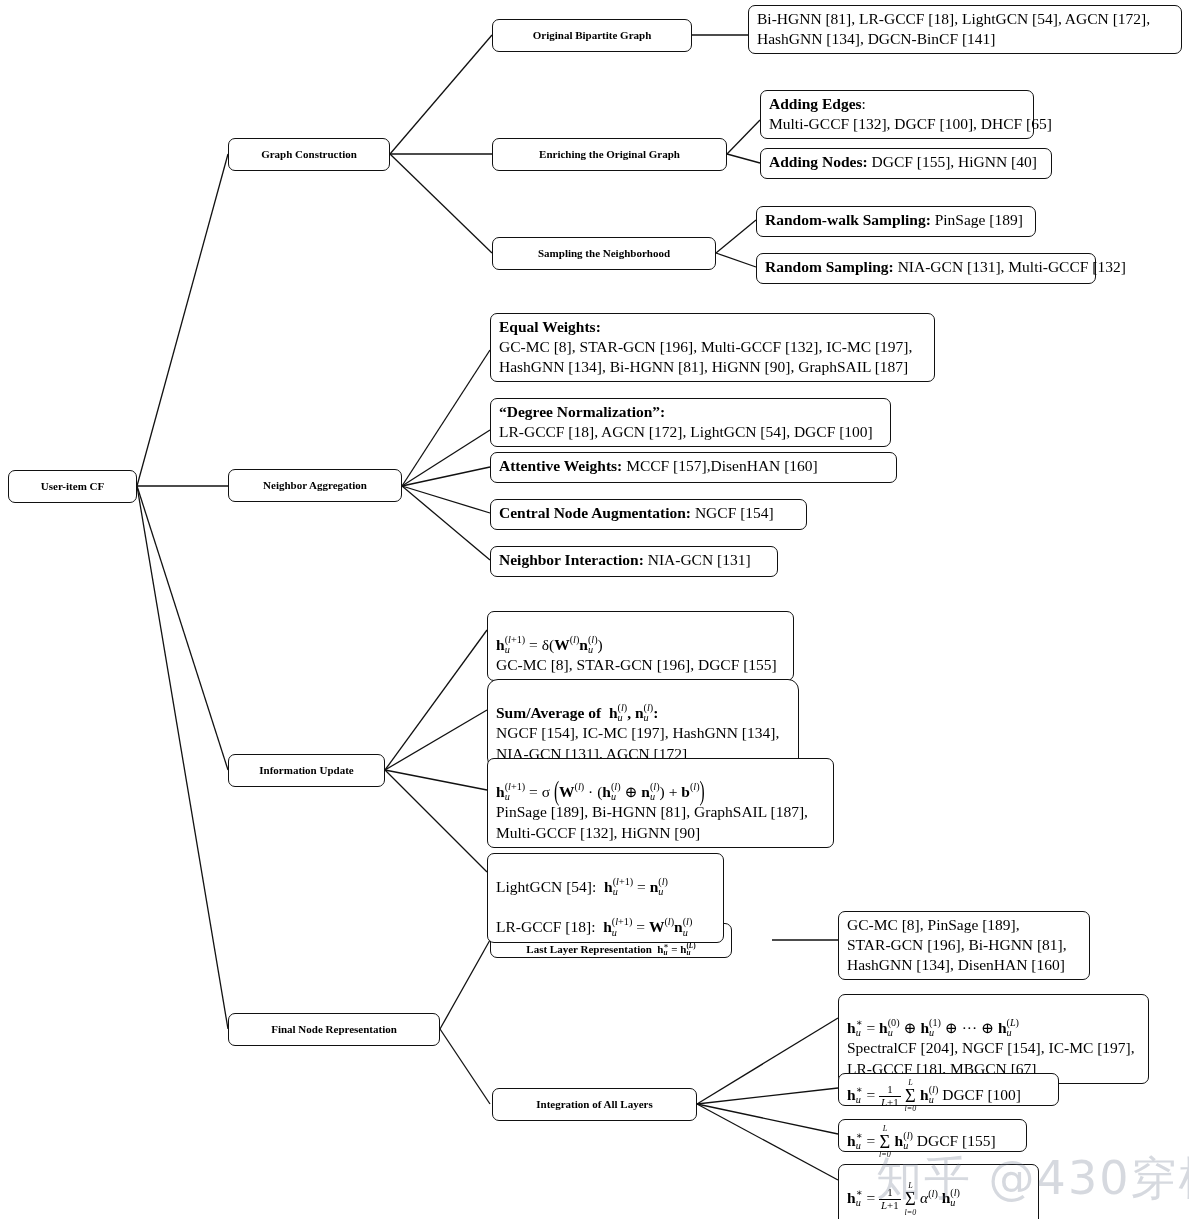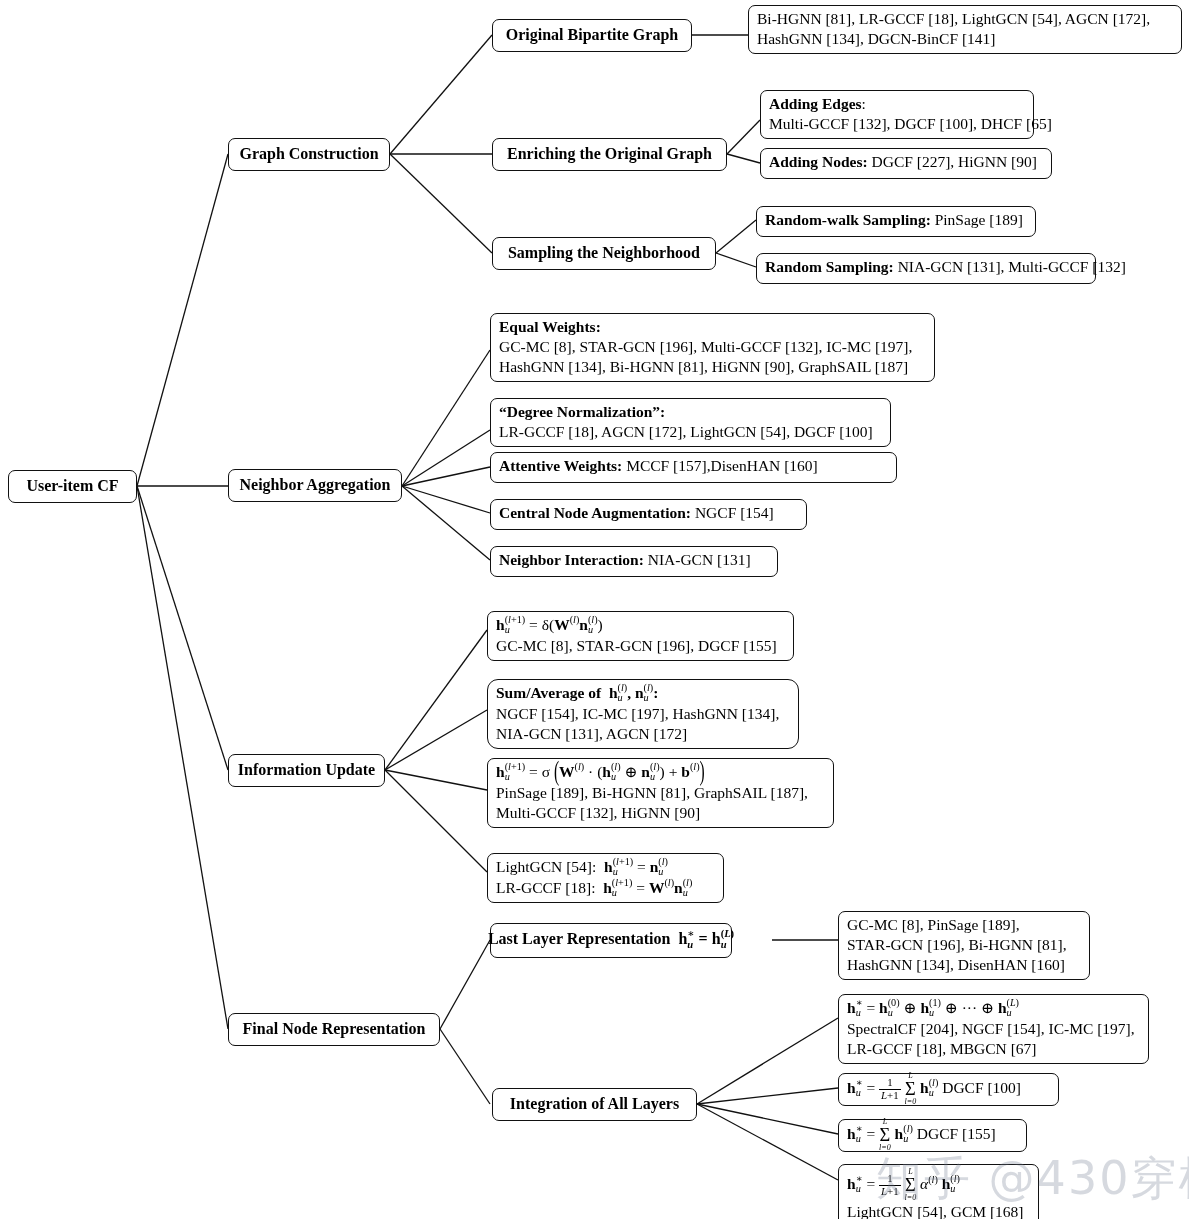--- a/index.html
+++ b/index.html
@@ -29,21 +29,21 @@
     border-radius: 7px;
     background: #ffffff;
     padding: 3px 8px 4px 8px;
     line-height: 1.30;
     color: #000000;
     white-space: nowrap;
     z-index: 3;
   }
   .label-node {
     font-weight: bold;
-    font-size: 16px;
+    font-size: 11px;
     display: flex;
     align-items: center;
     justify-content: center;
   }
   .leaf-node {
     font-size: 15.5px;
   }
   .leaf-node b { font-weight: bold; }
   .ln { display: block; }
   
@@ -54,20 +54,21 @@
     font-size: 0.66em;
     vertical-align: super;
     line-height: 0;
   }
   .subsup {
     display: inline-block;
     vertical-align: -0.33em;
     line-height: 1;
     font-size: 0.66em;
     text-align: left;
+    margin-top: 20px;
   }
   .subsup .up { display: block; }
   .subsup .dn { display: block; font-style: italic; }
   .frac {
     display: inline-block;
     vertical-align: middle;
     text-align: center;
     font-size: 0.70em;
     line-height: 1.05;
   }
@@ -198,21 +199,21 @@
     <span class="ln">HashGNN [134], DGCN-BinCF [141]</span>
   </div>
 
   <div class="node leaf-node" style="left:760px; top:90px; width:274px;">
     <span class="ln"><b>Adding Edges</b>:</span>
     <span class="ln">Multi-GCCF [132], DGCF [100], DHCF [65]</span>
   </div>
 
   <div class="node leaf-node" style="left:760px; top:148px; width:292px; height:31px;">
     <b>Adding Nodes:</b>
-    <span>DGCF [227], HiGNN [90]</span>
+    <span>DGCF [155], HiGNN [40]</span>
   </div>
 
   <div class="node leaf-node" style="left:756px; top:206px; width:280px; height:31px;">
     <b>Random-walk Sampling:</b>
     <span>PinSage [189]</span>
   </div>
 
   <div class="node leaf-node" style="left:756px; top:253px; width:340px; height:31px;">
     <b>Random Sampling:</b>
     <span>NIA-GCN [131], Multi-GCCF [132]</span>

